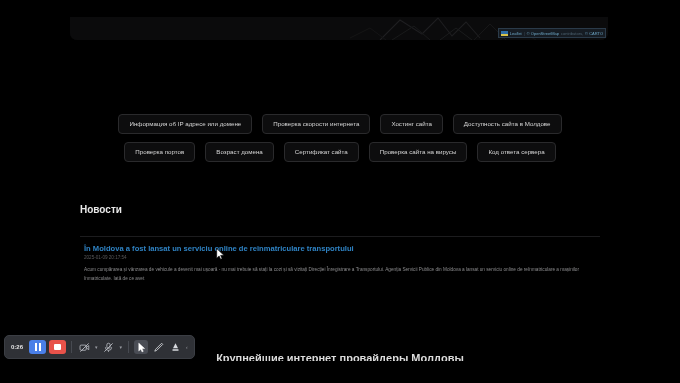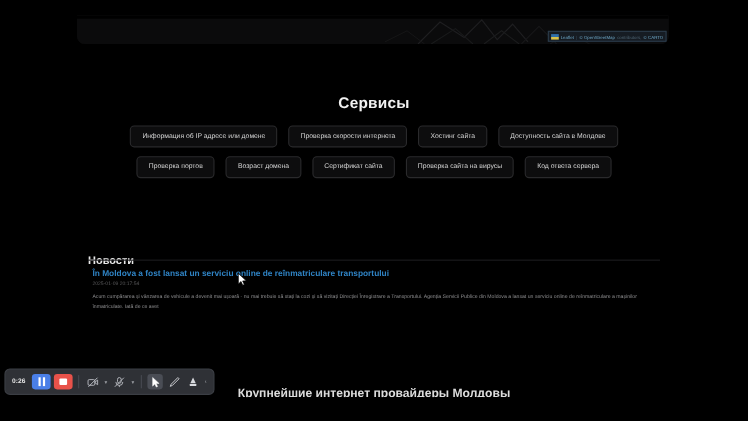--- a/index.html
+++ b/index.html
@@ -95,21 +95,21 @@
     display: flex;
     align-items: center;
     justify-content: center;
     white-space: nowrap;
     cursor: pointer;
   }
 
   
   .news-title {
     position: absolute;
-    left: 80px; top: 232px;
+    left: 80px; top: 204px;
     font-size: 10px;
     font-weight: 700;
     color: #e9e9e9;
   }
   .news-divider {
     position: absolute;
     left: 80px; top: 236px;
     width: 520px; height: 1px;
     background: #1c1c1e;
   }
@@ -241,21 +241,20 @@
     <div class="map-attrib">
       <span class="leaflet-flag"></span>
       <span>Leaflet</span>
       <span class="sep">|</span>
       <span>© OpenStreetMap</span>
       <span class="dim">contributors,</span>
       <span>© CARTO</span>
     </div>
   </div>
 
-  <div class="services-title">Сервисы</div>
 
   <div class="btn-row row1">
     <div class="svc-btn">Информация об IP адресе или домене</div>
     <div class="svc-btn">Проверка скорости интернета</div>
     <div class="svc-btn">Хостинг сайта</div>
     <div class="svc-btn">Доступность сайта в Молдове</div>
   </div>
 
   <div class="btn-row row2">
     <div class="svc-btn">Проверка портов</div>

